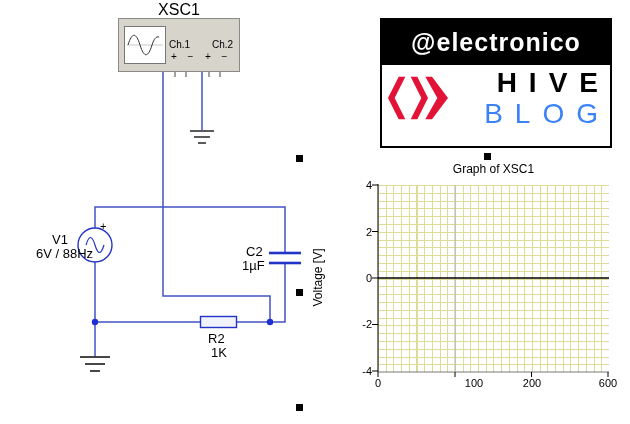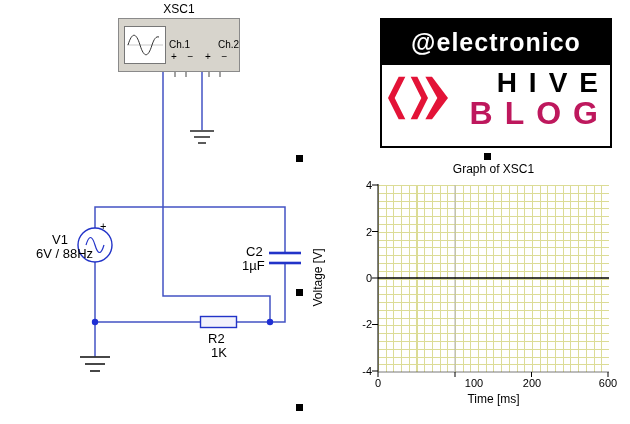--- a/index.html
+++ b/index.html
@@ -18,21 +18,21 @@
   svg.overlay{position:absolute;left:0;top:0;}
   .ytick{left:346px;width:26px;text-align:right;font-size:11px;}
   .xtick{top:377px;text-align:center;font-size:11px;}
   .logo{position:absolute;left:380px;top:18px;width:232px;height:130px;
         border:2px solid #000;box-sizing:border-box;background:#fff;}
   .logo-top{height:45px;background:#000;color:#fff;font-weight:bold;font-size:25px;
             display:flex;align-items:center;justify-content:center;letter-spacing:1px;}
   .logo-bottom{height:68px;display:flex;align-items:center;padding:2px 8px 4px 6px;box-sizing:border-box;background:#fff;}
   .logo-words{flex:1;text-align:right;}
   .hive-word{font-size:28px;font-weight:bold;letter-spacing:12px;margin-right:-8px;color:#000;line-height:31px;}
-  .blog-word{font-size:32px;font-weight:bold;letter-spacing:12px;margin-right:-8px;color:#be185d;line-height:31px;}
+  .blog-word{font-size:28px;font-weight:normal;letter-spacing:12px;margin-right:-8px;color:#3b82f6;line-height:31px;}
   .vlabel{transform:rotate(-90deg);}
 </style>
 </head>
 <body>
 
 <div id="canvas">
 
   <div class="grid"></div>
 
   <svg class="overlay" width="630" height="424" viewBox="0 0 630 424">
@@ -100,23 +100,23 @@
     <line x1="378" y1="278" x2="609" y2="278" stroke="#000000" stroke-width="1.4"></line>
 
     <g fill="#000000">
       <rect x="296" y="155" width="7" height="7"></rect>
       <rect x="484" y="153" width="7" height="7"></rect>
       <rect x="296" y="289" width="7" height="7"></rect>
       <rect x="296" y="404" width="7" height="7"></rect>
     </g>
   </svg>
 
-  <div class="t center" style="left:118px;top:3px;width:122px;font-size:12px">XSC1</div>
+  <div class="t center" style="left:118px;top:3px;width:122px;font-size:16px">XSC1</div>
   <div class="t" style="left:169px;top:38px;font-size:10px">Ch.1</div>
-  <div class="t" style="left:218px;top:38px;font-size:10px">Ch.2</div>
+  <div class="t" style="left:212px;top:38px;font-size:10px">Ch.2</div>
   <div class="t" style="left:171px;top:50px;font-size:10px;letter-spacing:4px">+ −</div>
   <div class="t" style="left:205px;top:50px;font-size:10px;letter-spacing:4px">+ −</div>
 
   <div class="t" style="left:100px;top:220px;font-size:11px">+</div>
   <div class="t" style="left:52px;top:233px">V1</div>
   <div class="t" style="left:36px;top:247px">6V / 88Hz</div>
 
   <div class="t" style="left:246px;top:245px">C2</div>
   <div class="t" style="left:242px;top:259px">1µF</div>
 
@@ -129,21 +129,20 @@
   <div class="t ytick" style="top:226px">2</div>
   <div class="t ytick" style="top:272px">0</div>
   <div class="t ytick" style="top:318px">-2</div>
   <div class="t ytick" style="top:365px">-4</div>
 
   <div class="t xtick" style="left:371px;width:14px">0</div>
   <div class="t xtick" style="left:456px;width:36px">100</div>
   <div class="t xtick" style="left:514px;width:36px">200</div>
   <div class="t xtick" style="left:590px;width:36px">600</div>
 
-  <div class="t center" style="left:378px;top:393px;width:231px;font-size:12px">Time [ms]</div>
   <div class="t center vlabel" style="left:278px;top:271px;width:80px;font-size:12px">Voltage [V]</div>
 
   <div class="logo">
     <div class="logo-top">@electronico</div>
     <div class="logo-bottom">
       <svg viewBox="0 0 90 64" width="60" height="56" aria-hidden="true">
         <polygon points="16,0 0,32 16,64 26,64 10,32 26,0" fill="#e31337"></polygon>
         <polygon points="34,0 44,0 60,32 44,64 34,64 50,32" fill="#e31337"></polygon>
         <polygon points="56,0 66,0 90,32 66,64 56,64 74,32" fill="#e31337"></polygon>
       </svg>

